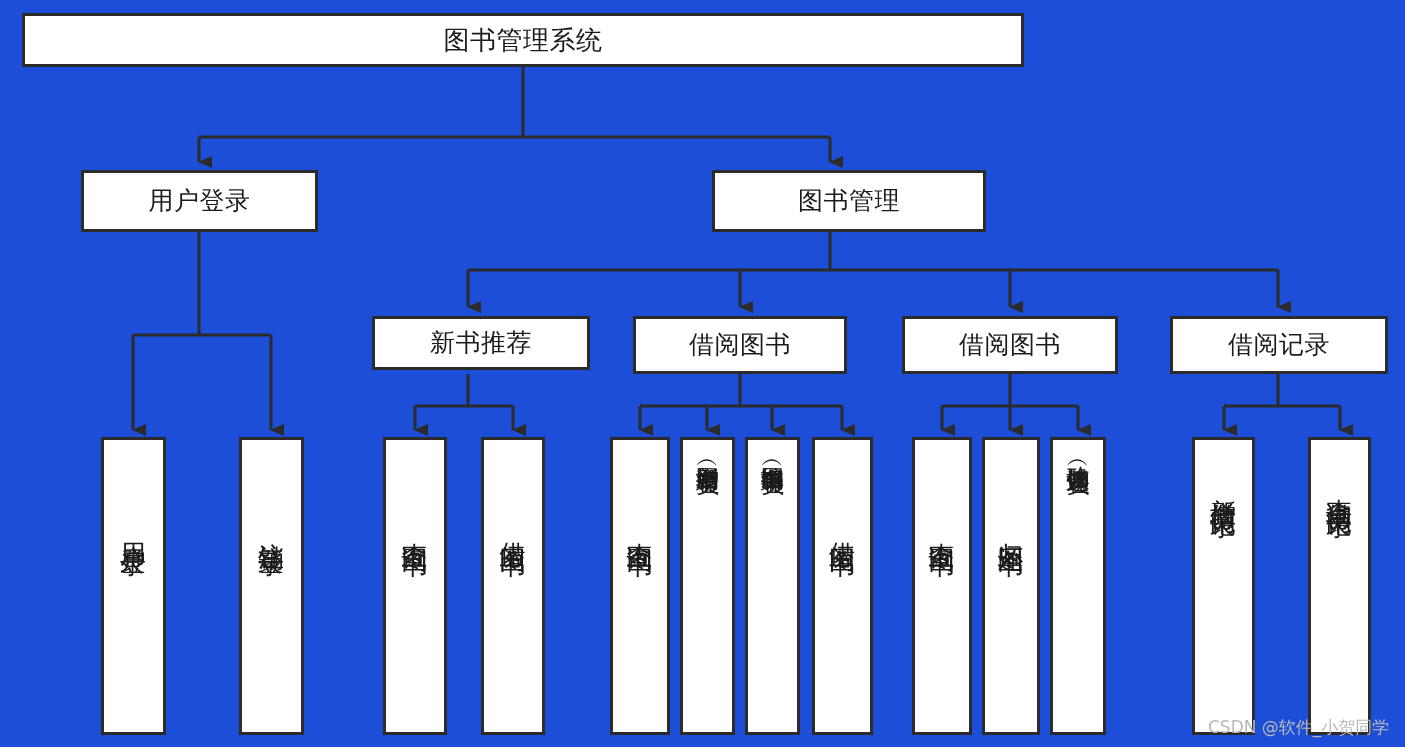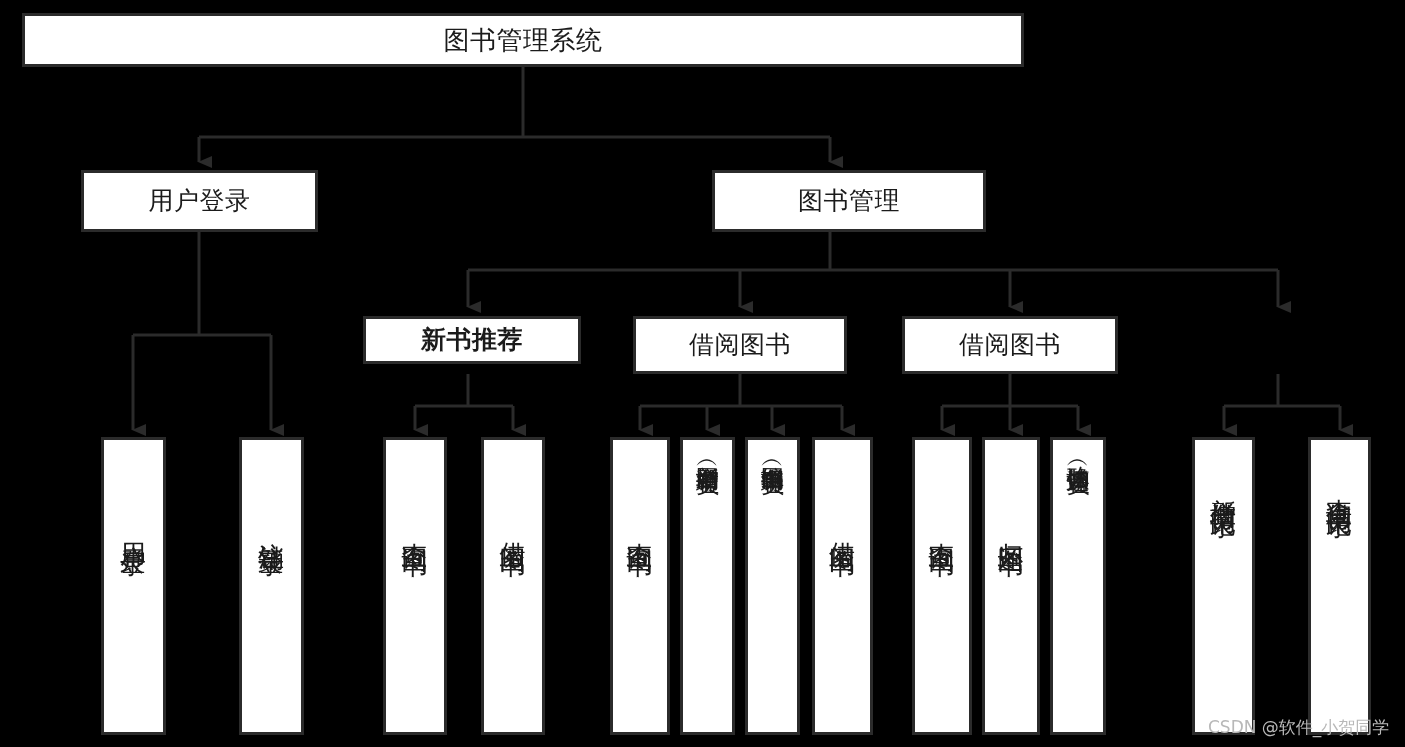--- a/index.html
+++ b/index.html
@@ -8,21 +8,21 @@
     padding: 0;
     background: #ffffff;
   }
   body {
     font-family: "DejaVu Sans", "Liberation Sans", sans-serif;
   }
   #canvas {
     position: relative;
     width: 1405px;
     height: 747px;
-    background: #000000;
+    background: #1d4ed8;
     overflow: hidden;
   }
   #edges {
     position: absolute;
     left: 0;
     top: 0;
     width: 1405px;
     height: 747px;
   }
   .node {
@@ -136,32 +136,35 @@
   </div>
 
   <div class="node horiz" style="left:81px; top:170px; width:237px; height:62px;">
     <span class="node-label">用户登录</span>
   </div>
 
   <div class="node horiz" style="left:712px; top:170px; width:274px; height:62px;">
     <span class="node-label">图书管理</span>
   </div>
 
-  <div class="node horiz" style="left:363px; top:316px; width:218px; height:48px;font-weight:bold;">
+  <div class="node horiz" style="left:372px; top:316px; width:218px; height:54px;">
     <span class="node-label">新书推荐</span>
   </div>
 
   <div class="node horiz" style="left:633px; top:316px; width:214px; height:58px;">
     <span class="node-label">借阅图书</span>
   </div>
 
   <div class="node horiz" style="left:902px; top:316px; width:216px; height:58px;">
     <span class="node-label">借阅图书</span>
   </div>
 
+  <div class="node horiz" style="left:1170px; top:316px; width:218px; height:58px;">
+    <span class="node-label">借阅记录</span>
+  </div>
 
   <div class="node vert" style="left:101px; top:437px; width:65px; height:298px; padding-top:82px;">
     <span class="node-label">用户登录</span>
   </div>
 
   <div class="node vert" style="left:239px; top:437px; width:65px; height:298px; padding-top:82px;">
     <span class="node-label">注销登录</span>
   </div>
 
   <div class="node vert" style="left:383px; top:437px; width:64px; height:298px; padding-top:82px;">

